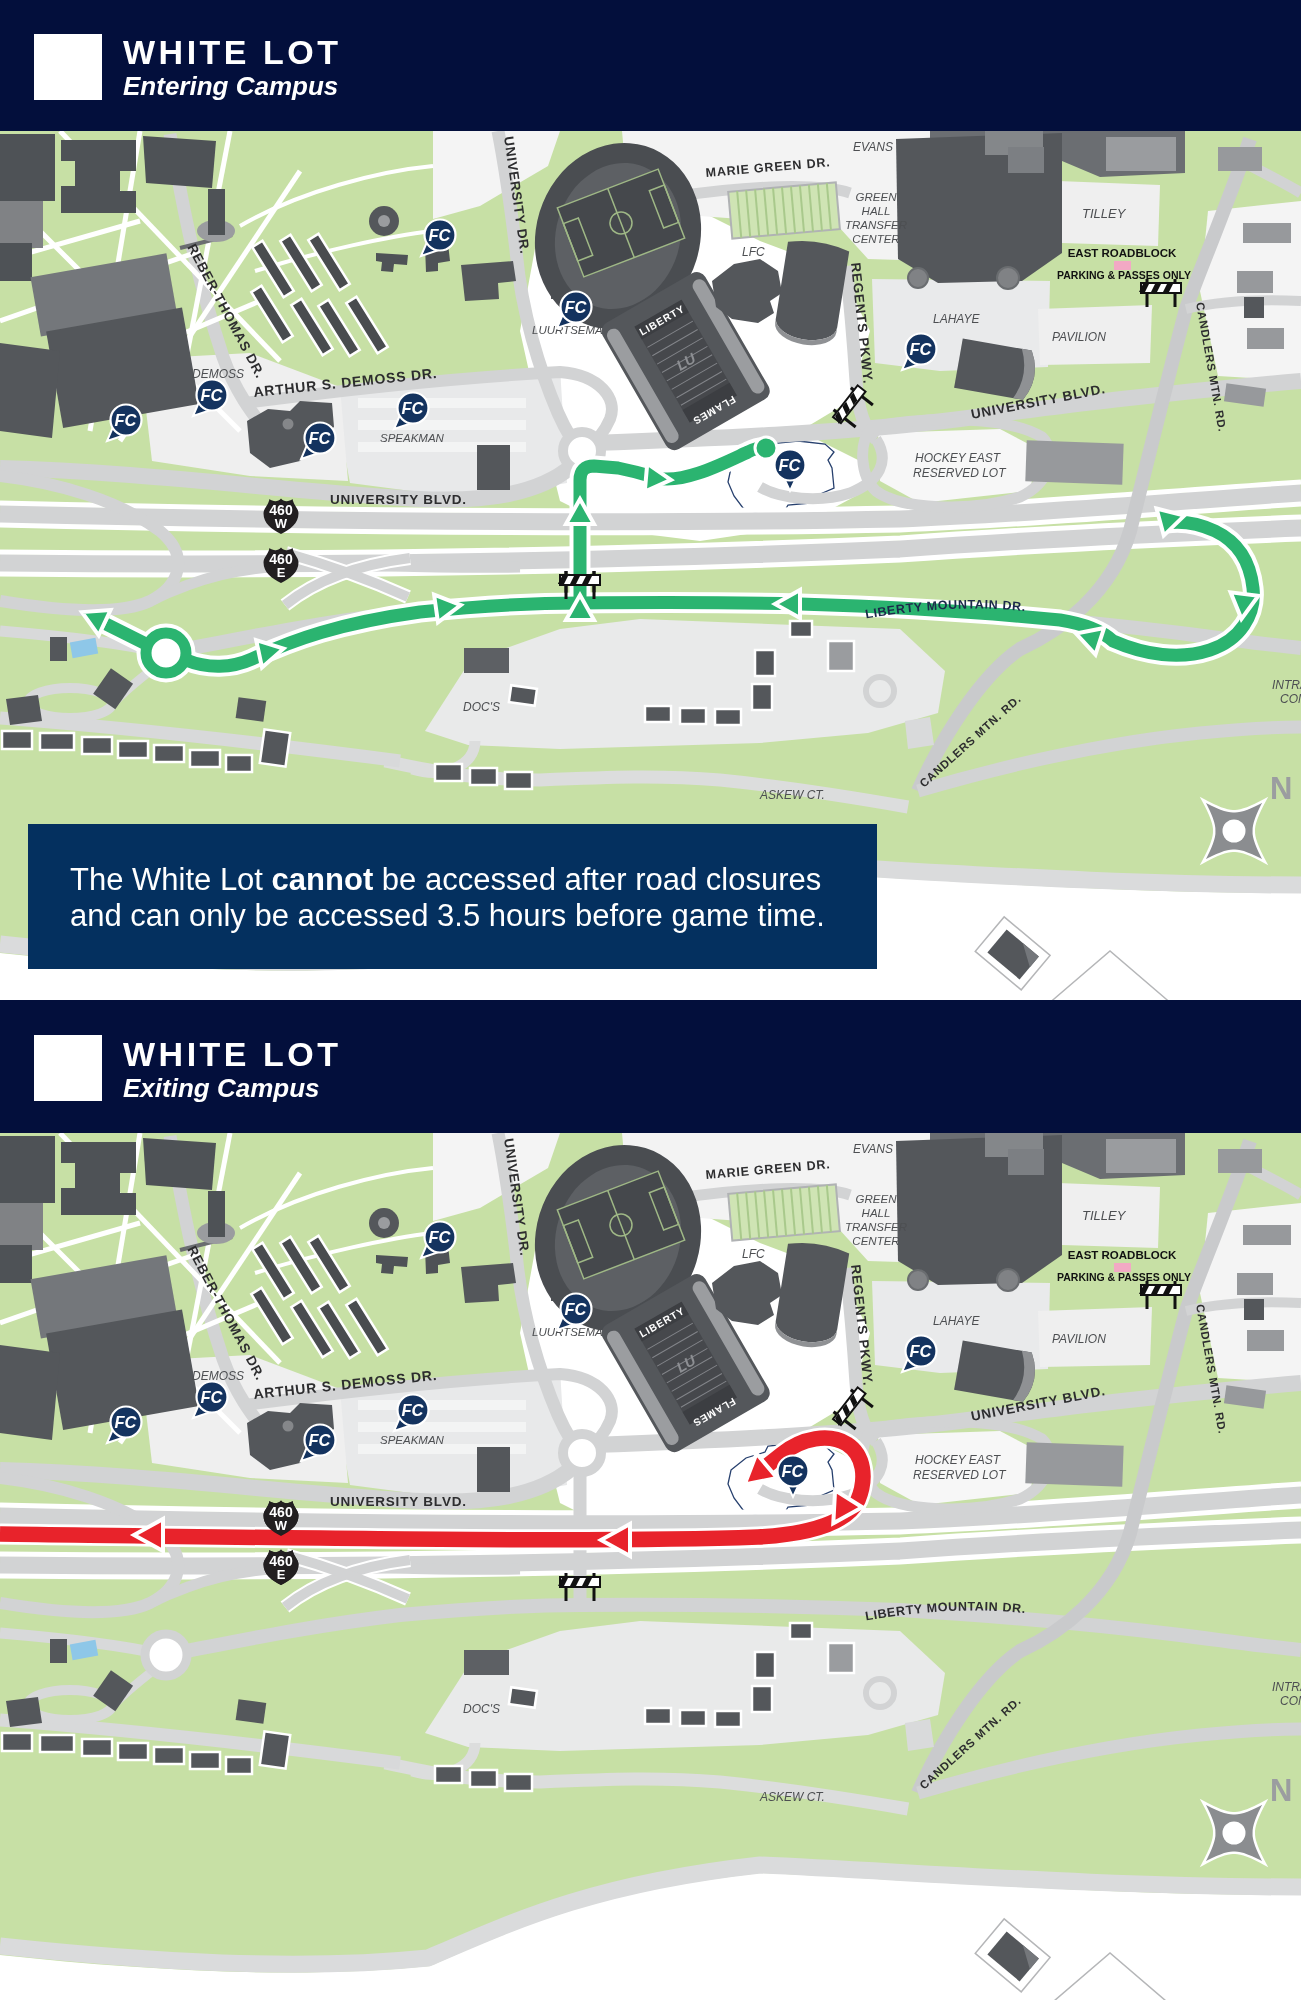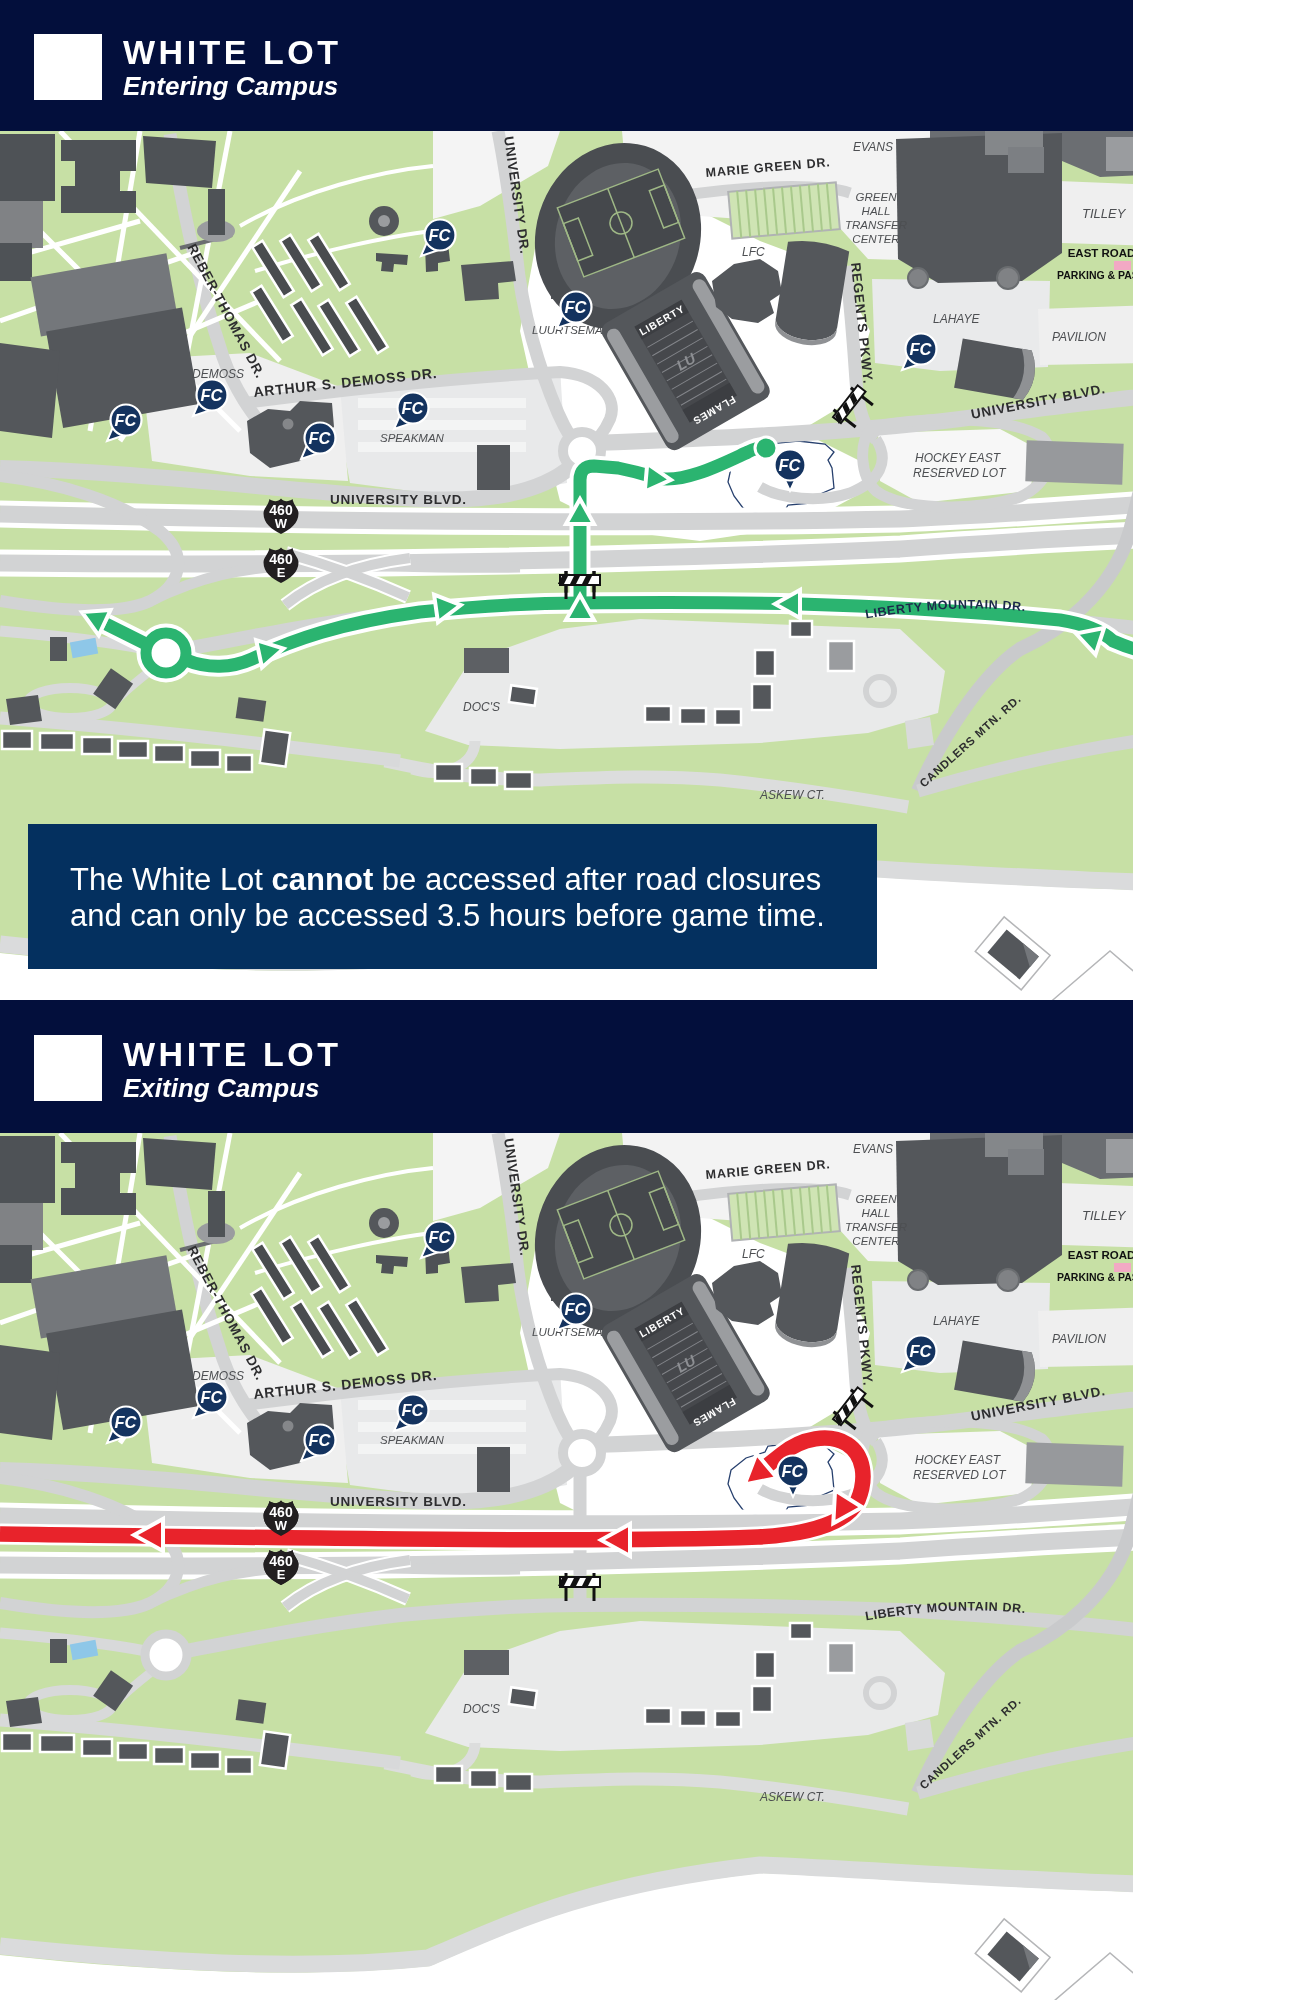--- a/index.html
+++ b/index.html
@@ -1,16 +1,16 @@
 <!DOCTYPE html>
 <html><head>
 <meta charset="utf-8">
 <style>
 html,body{margin:0;padding:0;background:#fff;}
-.page{width:1133px;height:2000px;position:relative;overflow:hidden;font-family:"Liberation Sans", sans-serif;}
+.page{width:1301px;height:2000px;position:relative;overflow:hidden;font-family:"Liberation Sans", sans-serif;}
 svg{display:block;}
 </style>
 </head>
 <body>
 <div class="page">
 <svg width="1301" height="2000" viewBox="0 0 1301 2000" xmlns="http://www.w3.org/2000/svg">
 <defs>
 
 <g id="fcpin">
 <path d="M-13,7 L-19,21 L-1,15 Z" fill="#14335f" stroke="#fff" stroke-width="2"></path>

